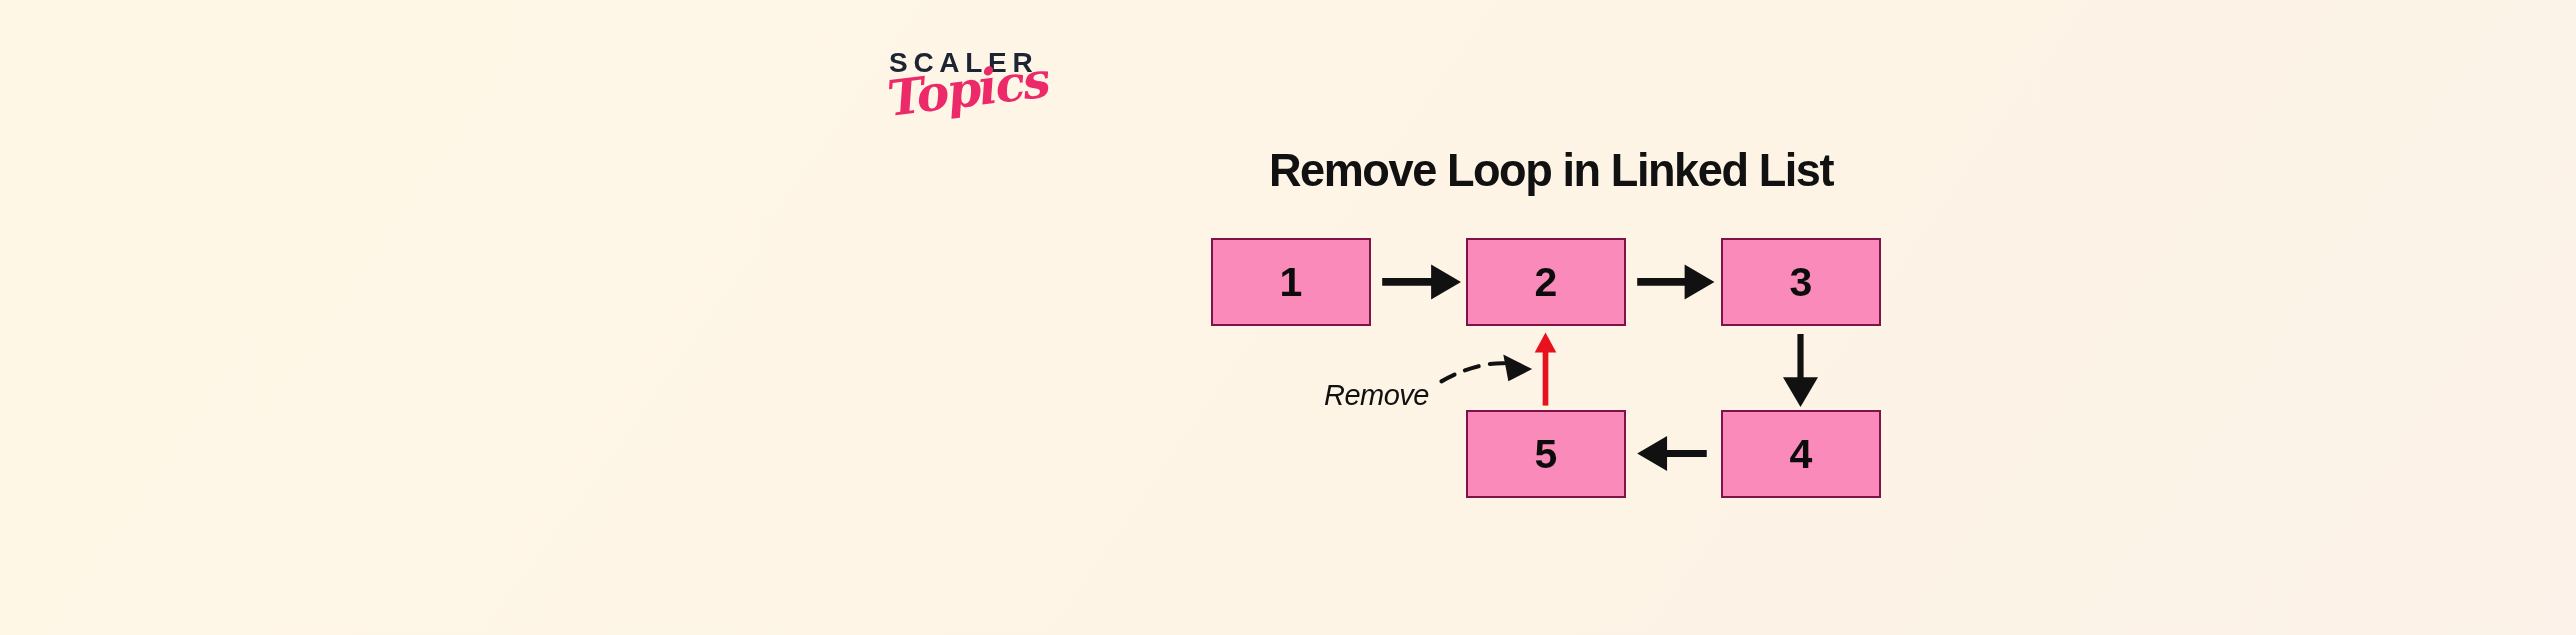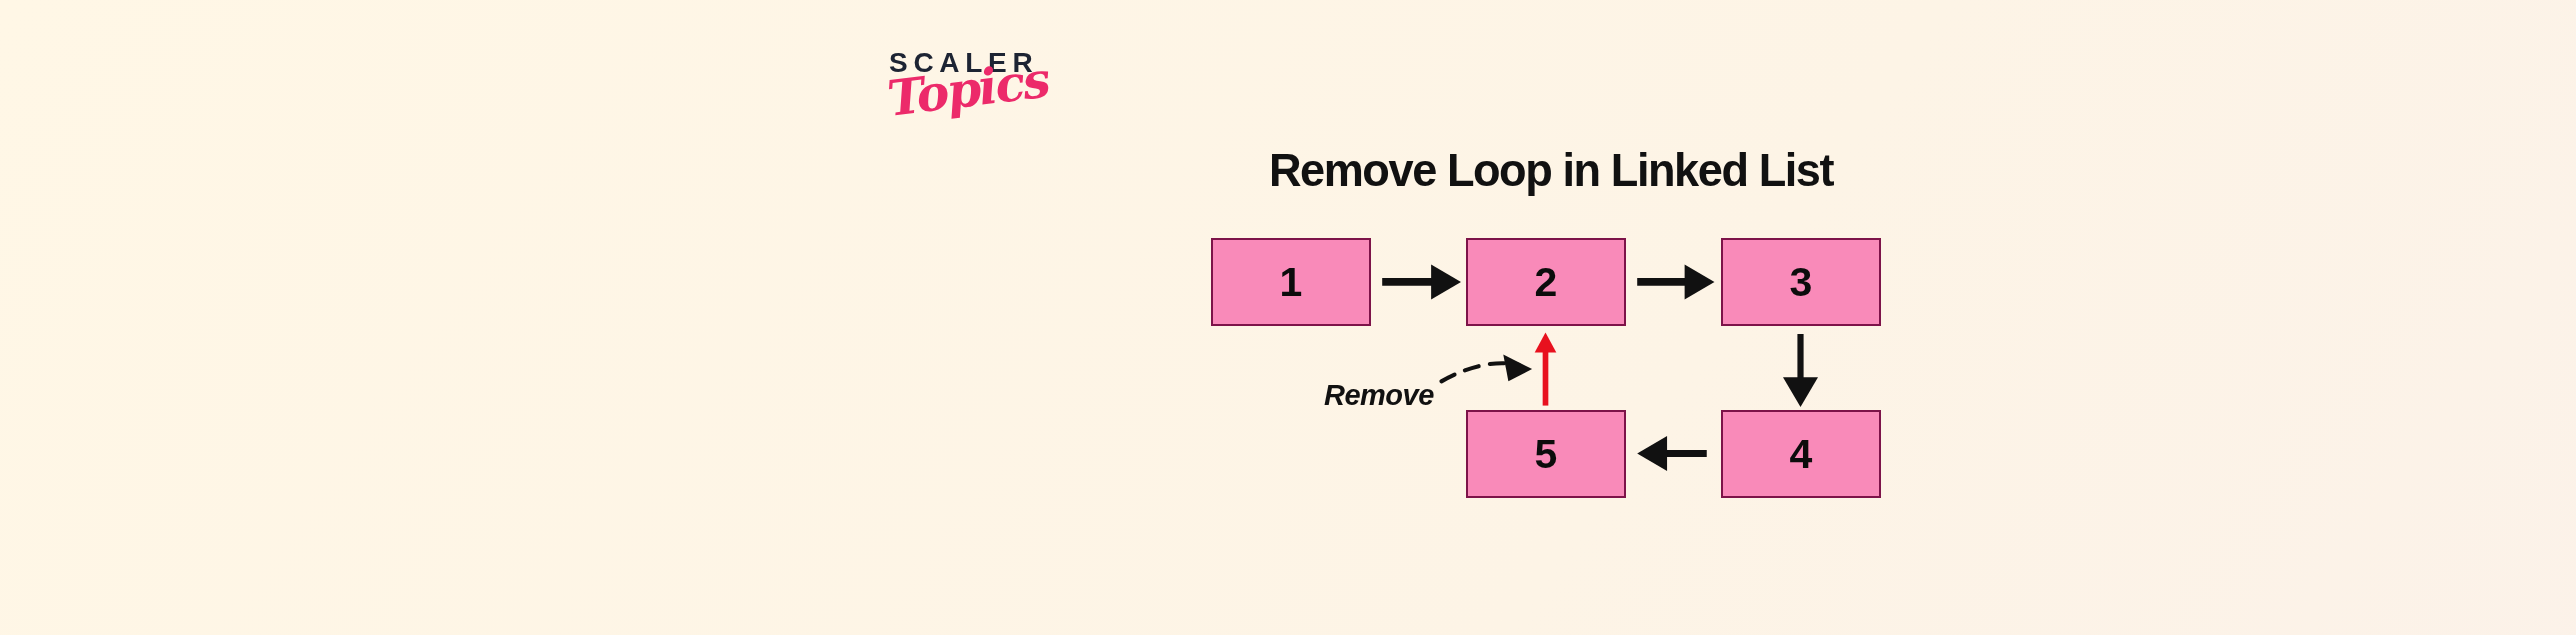--- a/index.html
+++ b/index.html
@@ -72,21 +72,21 @@
   }
   .node-1{left:1211px;top:238px;}
   .node-2{left:1466px;top:238px;}
   .node-3{left:1721px;top:238px;}
   .node-5{left:1466px;top:410px;}
   .node-4{left:1721px;top:410px;}
 
   
   .remove-label{
     position:absolute;left:1324px;top:379px;width:118px;
-    font-size:29px;font-style:italic;font-weight:700;
+    font-size:29px;font-style:italic;font-weight:400;
     color:var(--ink);
     text-align:left;
     letter-spacing:-0.5px;
   }
 
   .arrows{
     position:absolute;left:0;top:0;width:3091px;height:636px;
   }
 </style>
 </head>

